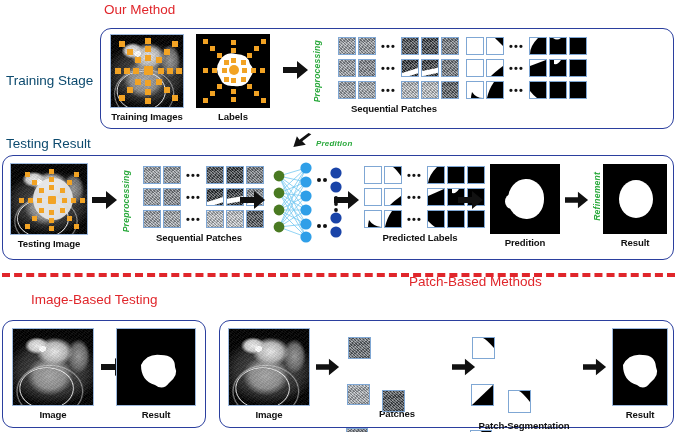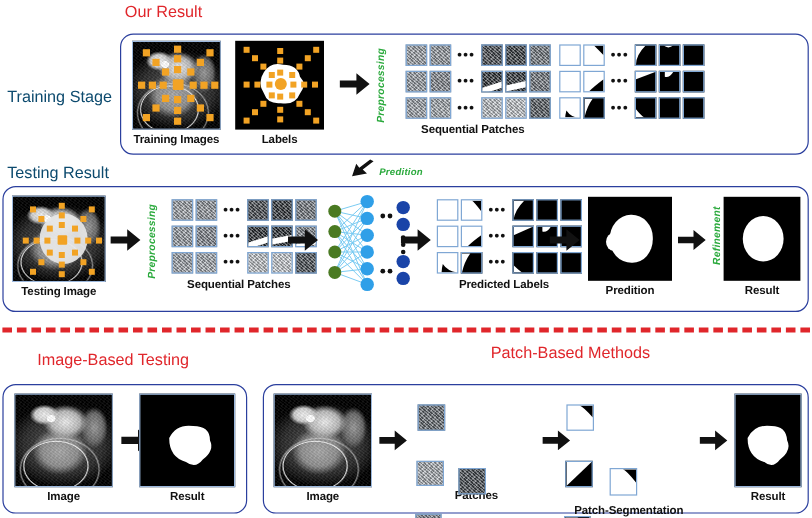--- a/index.html
+++ b/index.html
@@ -97,21 +97,21 @@
     position:absolute;inset:0;
     background-image:
       repeating-linear-gradient(41deg, rgba(255,255,255,.30) 0 1px, rgba(0,0,0,.22) 1px 2px),
       repeating-linear-gradient(-48deg, rgba(255,255,255,.22) 0 1px, rgba(0,0,0,.18) 1px 3px);
   }
   .blob{position:absolute;background:#fff;}
 </style>
 </head>
 <body>
 
-<div class="abs hdr-red" style="left:104px;top:2px;">Our Result</div>
+<div class="abs hdr-red" style="left:104px;top:2px;">Our Method</div>
 
 <div class="abs hdr-green" style="left:6px;top:73px;">Training Stage</div>
 
 <div class="abs panel" style="left:100px;top:28px;width:574px;height:101px;"></div>
 
 <div class="abs" style="left:110px;top:34px;">
   <div class="tile bord" style="position:relative;width:74px;height:74px;">
     <div class="ct"></div>
       <div class="ct-arcs"></div>
       <div class="grain"></div>
@@ -571,21 +571,21 @@
 <div class="abs" style="left:603px;top:164px;">
   <div class="tile" style="position:relative;width:64px;height:70px;background:#000;">
     <div class="blob" style="left:16px;top:16px;width:34px;height:38px;border-radius:50%;"></div>
   </div>
   <div class="caption" style="width:64px;margin-top:3px;">Result</div>
 </div>
 
 <div class="abs divider" style="left:2px;top:273px;width:673px;"></div>
 
 <div class="abs hdr-red" style="left:31px;top:292px;">Image-Based Testing</div>
-<div class="abs hdr-red" style="left:409px;top:286px;">Patch-Based Methods</div>
+<div class="abs hdr-red" style="left:409px;top:274px;">Patch-Based Methods</div>
 
 <div class="abs panel" style="left:2px;top:320px;width:204px;height:108px;"></div>
 
 <div class="abs" style="left:12px;top:328px;">
   <div class="tile bord" style="position:relative;width:82px;height:78px;">
     <div class="ct"></div>
       <div class="ct-arcs"></div>
       <div class="grain"></div>
   </div>
   <div class="caption" style="width:82px;margin-top:3px;">Image</div>

